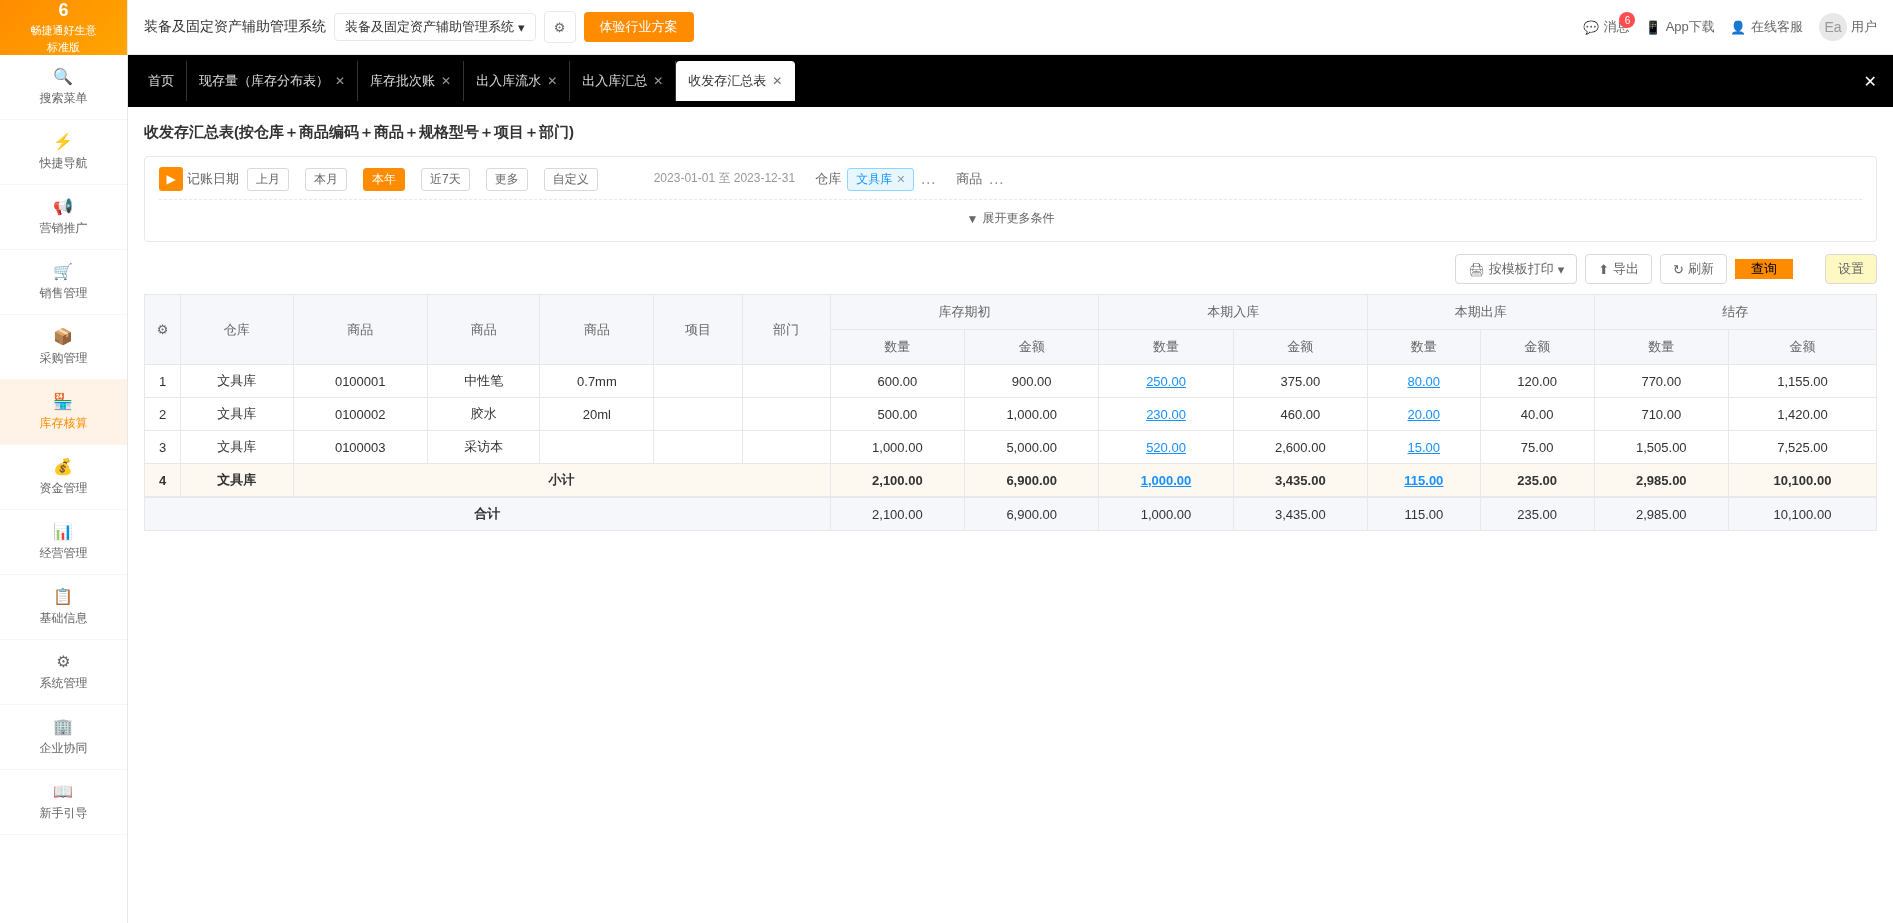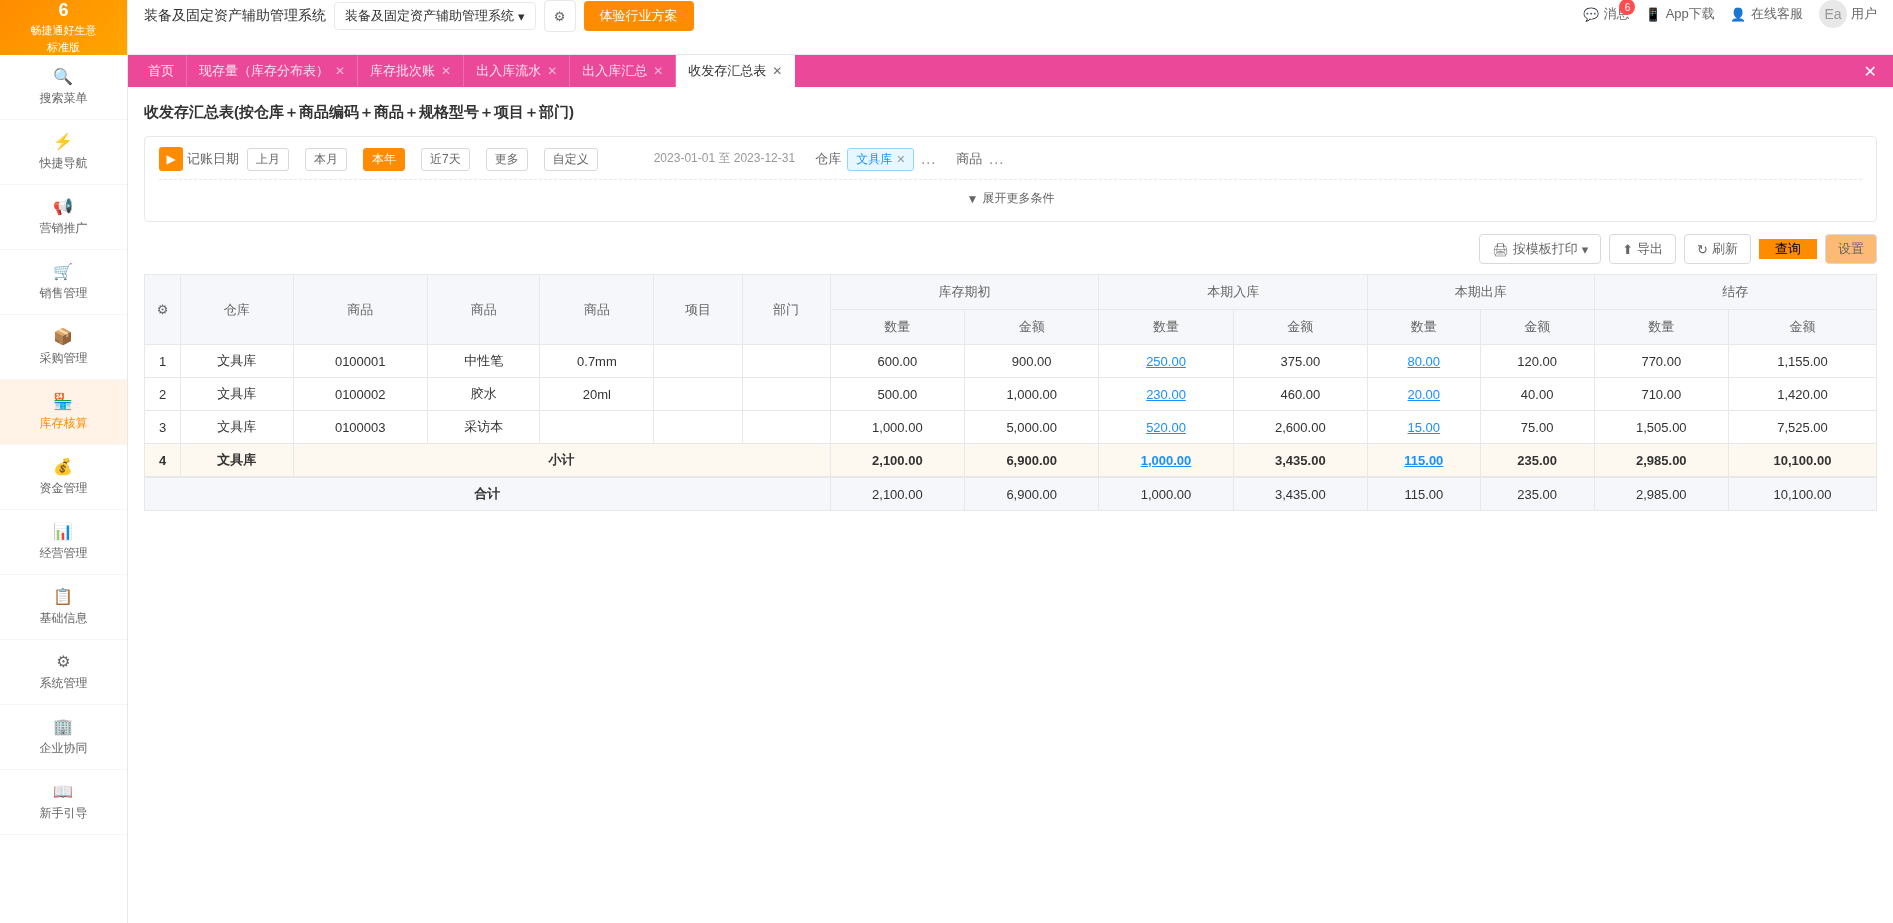--- a/index.html
+++ b/index.html
@@ -16,33 +16,33 @@
     .sidebar-nav { flex: 1; overflow-y: auto; }
     .sidebar-item { display: flex; flex-direction: column; align-items: center; padding: 12px 8px; cursor: pointer; color: #666; font-size: 12px; border-bottom: 1px solid #f5f5f5; }
     .sidebar-item.active { background: #fff3e8; color: #ff8c00; }
     .sidebar-item .item-icon { font-size: 16px; margin-bottom: 4px; }
     .sidebar-item .item-label { font-size: 12px; text-align: center; }
     
     
     .main-content { flex: 1; display: flex; flex-direction: column; overflow: hidden; }
     
     
-    .top-header { height: 55px; background: #fff; display: flex; align-items: flex-start; justify-content: space-between; padding: 0 16px; border-bottom: 1px solid #e8e8e8; flex-shrink: 0; gap: 48px; }
+    .top-header { height: 55px; background: #fff; display: flex; align-items: center; justify-content: space-between; padding: 0 16px; border-bottom: 1px solid #e8e8e8; flex-shrink: 0; gap: 48px; }
     .header-left { display: flex; align-items: center; gap: 8px; }
     .system-title { font-size: 14px; color: #333; font-weight: 500; }
     .header-dropdown { border: 1px solid #e8e8e8; border-radius: 4px; padding: 4px 10px; font-size: 13px; display: flex; align-items: center; gap: 4px; cursor: pointer; }
     .gear-btn { width: 32px; height: 32px; border: 1px solid #e8e8e8; border-radius: 4px; display: flex; align-items: center; justify-content: center; cursor: pointer; color: #666; }
     .experience-btn { background: #ff8c00; color: white; border: none; border-radius: 4px; padding: 6px 16px; font-size: 13px; cursor: pointer; }
     .header-right { display: flex; align-items: center; gap: 16px; font-size: 13px; color: #666; }
     .header-right-item { display: flex; align-items: center; gap: 4px; cursor: pointer; position: relative; }
     .badge { background: #ff4d4f; color: white; border-radius: 50%; width: 16px; height: 16px; font-size: 10px; display: flex; align-items: center; justify-content: center; position: absolute; top: -6px; right: -6px; }
     .user-avatar { width: 28px; height: 28px; background: #e8e8e8; border-radius: 50%; display: flex; align-items: center; justify-content: center; font-size: 14px; color: #999; }
     
     
-    .tab-bar { background: #ec4899; display: flex; align-items: center; padding: 15px 8px; height: 32px; flex-shrink: 0; overflow-x: auto; }
+    .tab-bar { background: #000000; display: flex; align-items: center; padding: 15px 8px; height: 52px; flex-shrink: 0; overflow-x: auto; }
     .tab-item { display: flex; align-items: center; padding: 0 12px; height: 40px; color: rgba(255,255,255,0.85); cursor: pointer; font-size: 13px; white-space: nowrap; gap: 6px; border-right: 1px solid rgba(255,255,255,0.2); }
     .tab-item.active { background: white; color: #333; border-radius: 4px 4px 0 0; }
     .tab-close { font-size: 12px; color: currentColor; opacity: 0.7; }
     .tab-bar-close { margin-left: auto; color: white; cursor: pointer; font-size: 16px; padding: 0 8px; }
     
     
     .page-content { flex: 1; overflow-y: auto; padding: 16px; background: #fff; }
     
     
     .page-title { font-size: 15px; font-weight: bold; color: #333; margin-bottom: 14px; }
@@ -51,21 +51,21 @@
     .date-btn { padding: 2px 8px; border: 1px solid #d9d9d9; border-radius: 3px; cursor: pointer; font-size: 12px; color: #666; background: white; }
     .date-btn.active { background: #ff8c00; color: white; border-color: #ff8c00; }
     .date-range-text { font-size: 12px; color: #999; margin-top: 2px; }
     .warehouse-tag { background: #e6f7ff; border: 1px solid #91d5ff; border-radius: 3px; padding: 2px 8px; font-size: 12px; color: #1890ff; display: flex; align-items: center; gap: 4px; }
     .tag-close { cursor: pointer; color: #999; font-size: 11px; }
     .expand-btn { display: flex; align-items: center; gap: 4px; color: #666; cursor: pointer; font-size: 12px; background: none; border: none; padding: 4px 8px; }
     .btn-print { border: 1px solid #d9d9d9; background: white; border-radius: 4px; padding: 5px 12px; cursor: pointer; font-size: 13px; color: #666; display: flex; align-items: center; gap: 4px; }
     .btn-export { border: 1px solid #d9d9d9; background: white; border-radius: 4px; padding: 5px 12px; cursor: pointer; font-size: 13px; color: #666; display: flex; align-items: center; gap: 4px; }
     .btn-refresh { border: 1px solid #d9d9d9; background: white; border-radius: 4px; padding: 5px 12px; cursor: pointer; font-size: 13px; color: #666; display: flex; align-items: center; gap: 4px; }
     .btn-query { background: #ff8c00; color: #000000; border: none; border-radius: 0; padding: 1px 16px; cursor: pointer; font-size: 13px; }
-    .btn-settings { border: 1px solid #d9d9d9; background: #fdba74; border-radius: 4px; padding: 5px 12px; cursor: pointer; font-size: 13px; color: #666; }
+    .btn-settings { border: 1px solid #d9d9d9; background: #fef9c3; border-radius: 4px; padding: 5px 12px; cursor: pointer; font-size: 13px; color: #666; margin-left: 24px; }
     
     
     .data-table { width: 100%; border-collapse: collapse; font-size: 13px; }
     .data-table th { background: #f5f7fa; border: 1px solid #e8e8e8; padding: 8px 10px; text-align: center; color: #666; font-weight: 500; white-space: nowrap; }
     .data-table td { border: 1px solid #e8e8e8; padding: 7px 10px; text-align: center; color: #333; white-space: nowrap; }
     .data-table .subtotal-row td { background: #fef9f0; font-weight: bold; }
     .data-table .number-link { color: #1890ff; text-decoration: underline; cursor: pointer; }
     .col-settings { width: 36px; }
     
     

